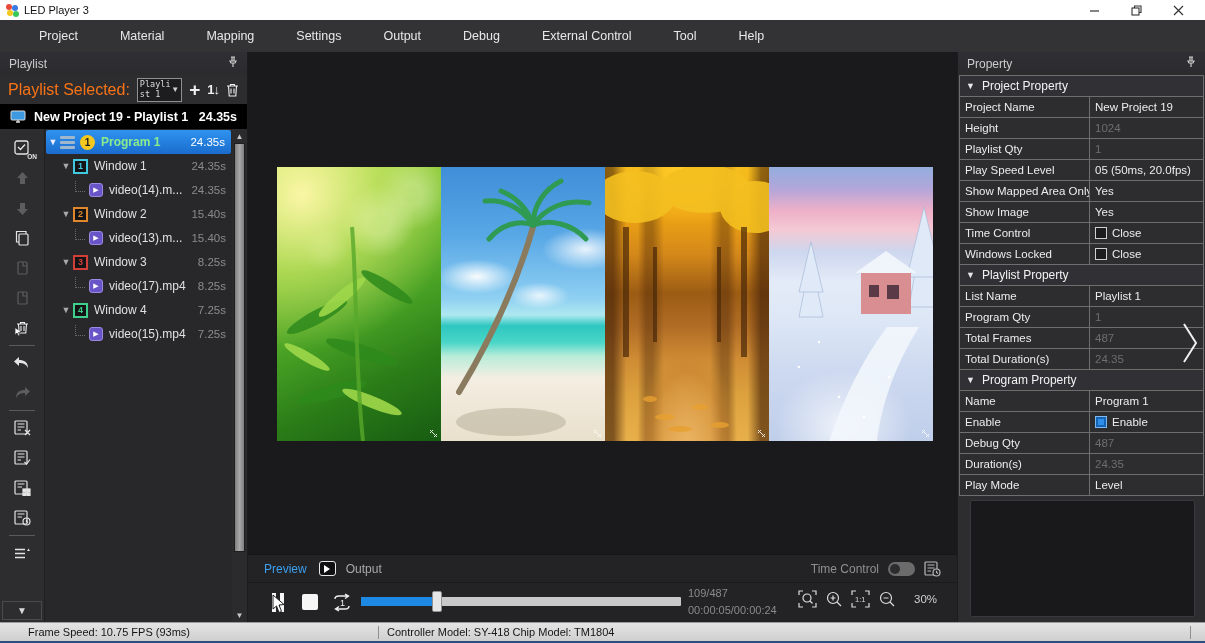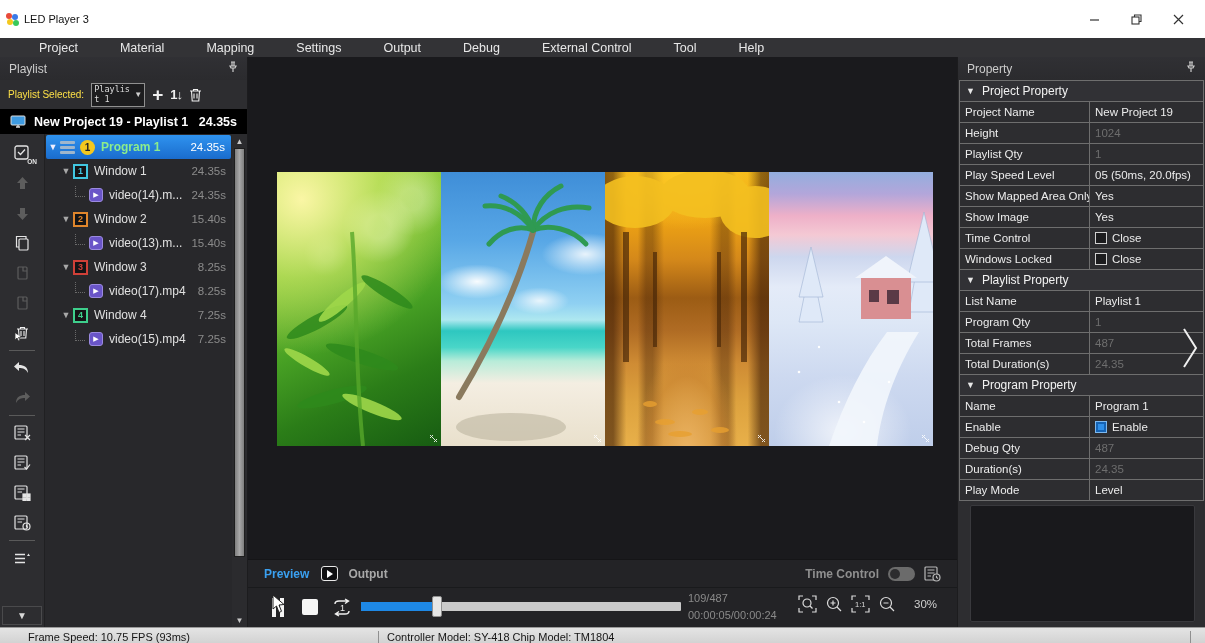--- a/index.html
+++ b/index.html
@@ -1,43 +1,43 @@
 <!DOCTYPE html>
 <html><head>
 <meta charset="utf-8">
 <style>
   * { margin:0; padding:0; box-sizing:border-box; }
   html,body { background:#000; }
   .app { width:1205px; height:643px; position:relative; font-family:"Liberation Sans",sans-serif;
          background:#2d2d30; overflow:hidden; user-select:none; }
 
   
-  .titlebar { height:38px; background:#ffffff; display:flex; align-items:center; padding:0 6px; }
+  .titlebar { height:20px; background:#ffffff; display:flex; align-items:center; padding:0 6px; }
   .logo { width:13px; height:13px; position:relative; margin-right:5px; }
   .logo i { position:absolute; width:6px; height:6px; border-radius:50%; }
   .title-text { font-size:11px; color:#111; }
   .win-btns { margin-left:auto; display:flex; }
   .win-btn { width:42px; height:20px; display:flex; align-items:center; justify-content:center;
              color:#333; font-size:12px; cursor:default; }
   .win-btn svg { stroke:#333; }
 
   
-  .menubar { height:19px; background:#333336; display:flex; align-items:center; padding-left:18px; }
+  .menubar { height:32px; background:#333336; display:flex; align-items:center; padding-left:18px; }
   .menu-item { color:#e8e8e8; font-size:12.5px; padding:0 21px; height:28px; display:flex; align-items:center; }
 
   
   .main { display:flex; height:570px; }
 
   
   .left-panel { width:248px; background:#2d2d30; display:flex; flex-direction:column; border-right:1px solid #1c1c1e; }
   .panel-header { height:23px; display:flex; align-items:center; padding:0 9px; color:#cccccc; font-size:12px;
                   background:linear-gradient(#303034,#2b2b2e); }
   .panel-header .pin { margin-left:auto; }
   .sel-row { height:29px; display:flex; align-items:center; padding:0 8px; gap:7px; }
-  .sel-label { color:#fde047; font-size:10px; white-space:nowrap; }
+  .sel-label { color:#f97316; font-size:16px; white-space:nowrap; }
   .dropdown { width:54px; height:24px; border:1px solid #909090; background:#1d1d1f; display:flex; align-items:center;
               padding:1px 2px; }
   .dropdown .dd-text { flex:1; color:#dcdcdc; font-size:8.5px; line-height:1.15; font-family:"DejaVu Sans Mono",monospace;
                        word-break:break-all; overflow:hidden; max-height:22px; }
   .dropdown .dd-arrow { color:#cfcfcf; font-size:8px; }
   .tool-glyph { color:#f0f0f0; display:flex; align-items:center; justify-content:center; }
   .plus { font-size:19px; font-weight:bold; line-height:1; }
   .sort { font-size:13px; font-weight:bold; letter-spacing:-1px; }
   .project-row { height:25px; background:#000; display:flex; align-items:center; gap:8px; padding:0 10px; }
   .project-label { color:#fff; font-size:12.5px; font-weight:bold; flex:1; white-space:nowrap; overflow:hidden; }
@@ -98,21 +98,21 @@
   .img3 { background:
     radial-gradient(ellipse 70% 28% at 50% 0%, rgba(255,205,40,.95), transparent 75%),
     radial-gradient(ellipse 42% 50% at 50% 102%, rgba(236,180,100,.95), rgba(200,130,50,.5) 55%, transparent 75%),
     linear-gradient(90deg, rgba(70,35,8,.65) 0 5%, transparent 13% 20%, rgba(70,35,8,.4) 25% 29%, transparent 36% 64%,
       rgba(70,35,8,.4) 71% 75%, transparent 80% 87%, rgba(70,35,8,.65) 95% 100%),
     linear-gradient(180deg,#f2b518 0%,#eda214 18%,#d4881a 32%,#9c5c14 46%,#b06c24 58%,#cf8c34 70%,#dda23e 84%,#e8b04a 100%); }
   .img4 { background:
     radial-gradient(ellipse 60% 30% at 45% 95%, rgba(255,255,255,.75), transparent 70%),
     linear-gradient(180deg,#93aede 0%,#b3a6da 8%,#eeb0c8 16%,#f4c9d4 23%,#cdd7ee 31%,#e4ebf8 42%,#dde7f6 55%,#cdd9f0 75%,#bfceea 100%); }
 
-  .tabrow { height:28px; display:flex; align-items:center; padding:0 16px; background:#232326; border-top:1px solid #151517;font-weight:bold; }
+  .tabrow { height:28px; display:flex; align-items:center; padding:0 16px; background:#232326; border-top:1px solid #151517; }
   .tab-preview { color:#3aa0f0; font-size:12px; margin-right:12px; }
   .out-icon { width:17px; height:15px; border:1.5px solid #e8e8e8; border-radius:3px; background:#101012; display:flex;
               align-items:center; justify-content:center; margin-right:10px; }
   .out-icon i { width:0; height:0; border-left:6px solid #fff; border-top:4px solid transparent; border-bottom:4px solid transparent; }
   .tab-output { color:#a8a8a8; font-size:12px; }
   .tc-group { margin-left:auto; display:flex; align-items:center; gap:9px; }
   .tc-label { color:#8f8f8f; font-size:12px; }
   .toggle { width:27px; height:14px; border-radius:7px; background:#6b6b6b; position:relative; }
   .toggle i { position:absolute; left:2px; top:2px; width:10px; height:10px; border-radius:50%; background:#2c2c2e; }
 

